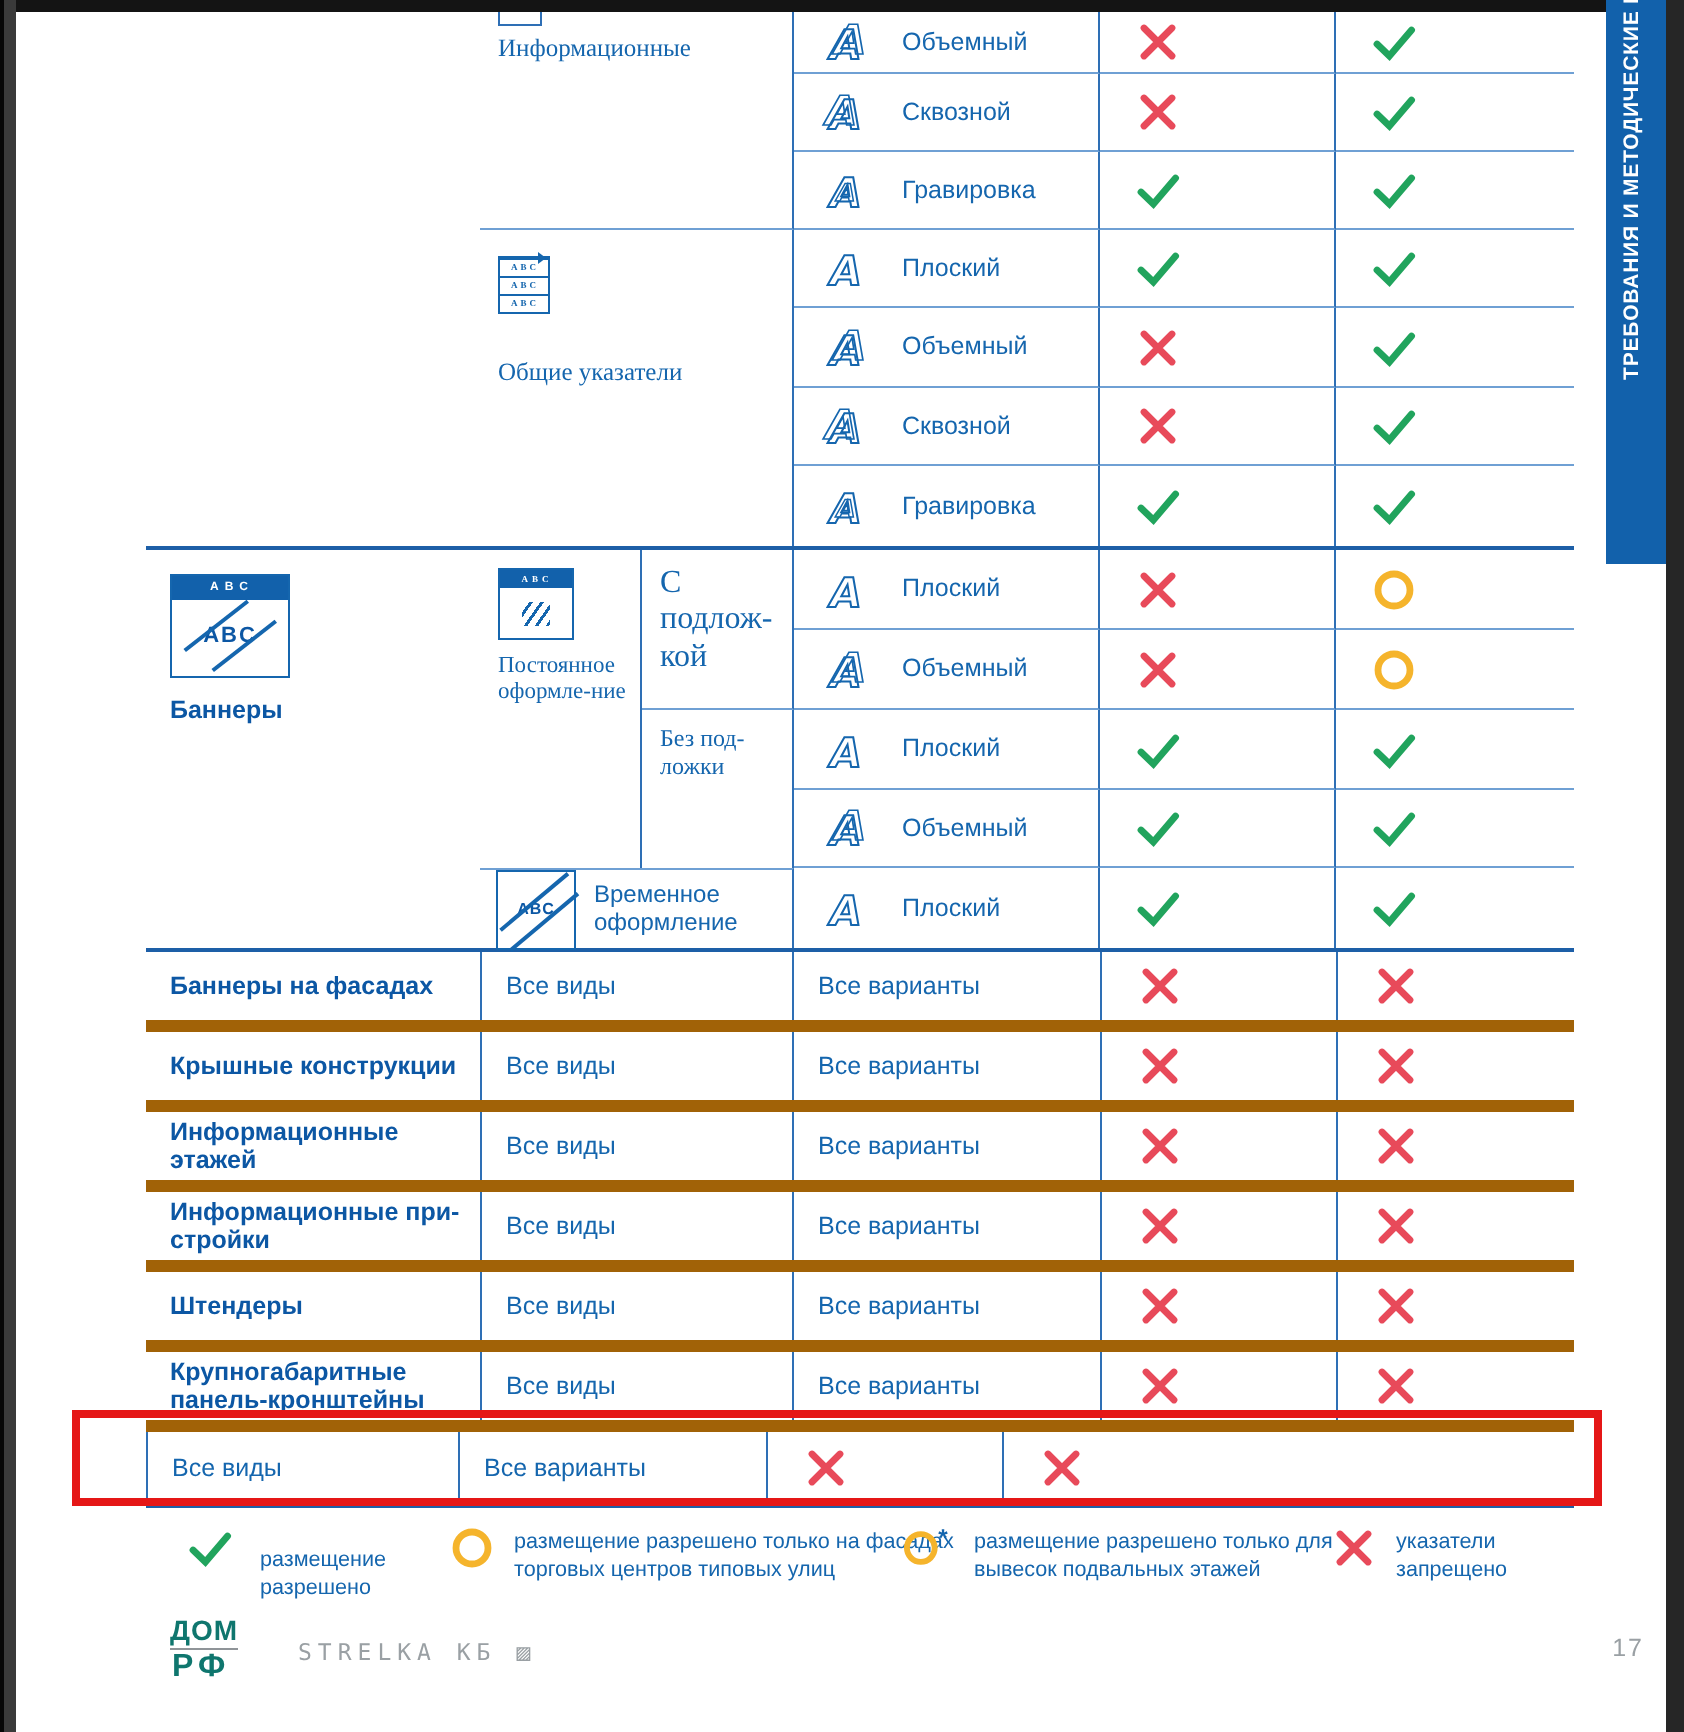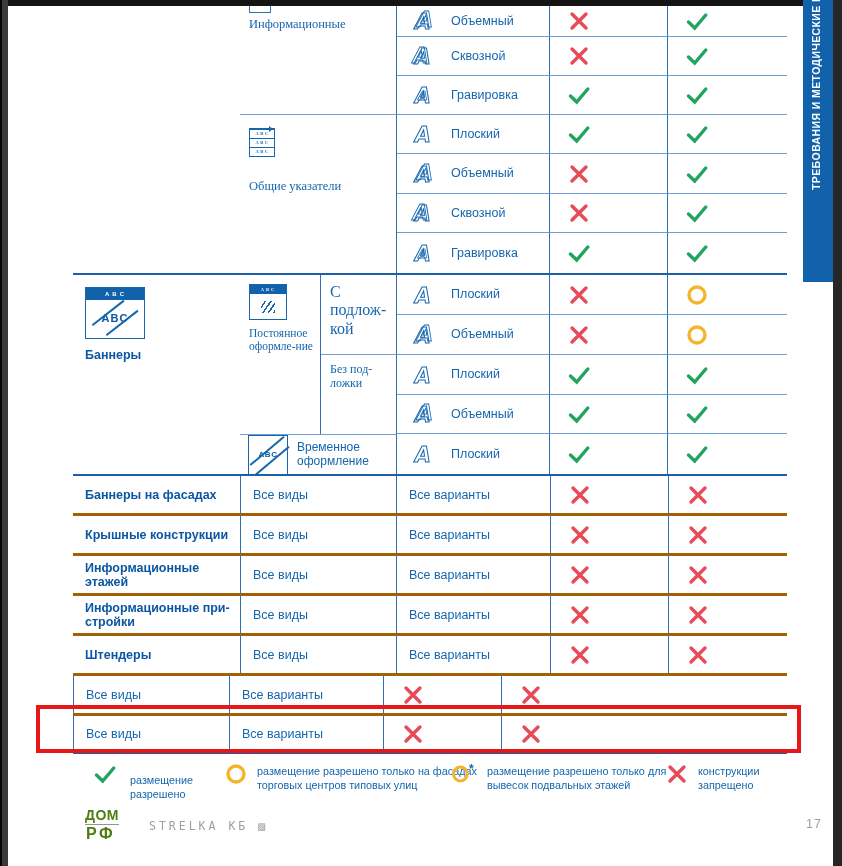--- a/index.html
+++ b/index.html
@@ -29,21 +29,21 @@
   .subcell{padding:8px 4px 0 9px;font-family:Liberation Serif, serif;}
   .typecell{display:flex;align-items:center;gap:15px;padding-left:13px;}
   .statcell{display:flex;align-items:center;padding-left:17px;}
   .type-icon{width:26px;height:26px;flex:0 0 26px;display:inline-block;}
   .type-icon svg{width:26px;height:26px;}
   .mark{width:26px;height:24px;display:inline-flex;align-items:center;}
   .mark svg{width:24px;height:24px;}
   .mark svg.wide{width:30px;}
 
   
-  .secC .crow{display:flex;height:40px;border-bottom:3px solid #a16207;align-items:stretch;}
+  .secC .crow{display:flex;height:40px;border-bottom:6px solid #a16207;align-items:stretch;}
   .secC .crow:last-child{border-bottom:2px solid #1d5fa7;height:38px;}
   .cc{display:flex;align-items:center;font-size:12.5px;}
   .cc1{width:167px;padding-left:12px;font-weight:bold;color:#0c57a4;}
   .cc2{width:156px;border-left:1px solid #2e6fb5;padding-left:12px;}
   .cc3{width:154px;border-left:1px solid #2e6fb5;padding-left:12px;}
   .cc4{width:118px;border-left:1px solid #2e6fb5;padding-left:17px;}
   .cc5{width:119px;border-left:1px solid #2e6fb5;padding-left:17px;}
 
   
   .plate-abc{width:48px;height:23px;background:#1261ab;color:#fff;display:flex;align-items:center;
@@ -78,21 +78,21 @@
   
   .highlight{position:absolute;left:36px;top:705px;width:765px;height:48px;border:4px solid #e51717;z-index:5;}
 
   
   .legend{position:absolute;left:73px;top:758px;width:714px;height:48px;font-size:10.8px;color:#1566ae;}
   .legend .mark{position:absolute;}
   .legend .ltext{position:absolute;line-height:1.3;}
 
   
   .footer{position:absolute;left:85px;top:806px;width:737px;height:46px;color:#8f9498;}
-  .domrf{position:absolute;left:0;top:2px;font-weight:bold;line-height:1;color:#4d7c0f;}
+  .domrf{position:absolute;left:0;top:2px;font-weight:bold;line-height:1;color:#0f766e;}
   .domrf .l1{display:block;font-size:14px;letter-spacing:0.5px;border-bottom:1.5px solid #8f9498;padding-bottom:1.5px;}
   .domrf .l2{display:block;font-size:16px;letter-spacing:2.5px;margin-top:1.5px;padding-left:1px;}
   .strelka{position:absolute;left:64px;top:13px;font-family:"DejaVu Sans Mono","Liberation Mono",monospace;
     font-size:11.5px;letter-spacing:3px;color:#9aa0a4;}
   .strelka .sq{letter-spacing:0;}
   .pagenum{position:absolute;right:0;top:11px;font-size:12.5px;letter-spacing:1px;color:#9aa0a4;}
 </style>
 </head>
 <body>
 
@@ -503,20 +503,21 @@
           </div>
         <div class="cc cc5">
             <span class="mark">
               <svg viewBox="0 0 24 24">
                 <path d="M5 5l14 14M19 5L5 19" fill="none" stroke="#E84A5A" stroke-width="3.4" stroke-linecap="round"></path>
               </svg>
             </span>
           </div>
       </div>
       <div class="crow">
+        <div class="cc cc1">Крупногабаритные панель-кронштейны</div>
         <div class="cc cc2">Все виды</div>
         <div class="cc cc3">Все варианты</div>
         <div class="cc cc4">
             <span class="mark">
               <svg viewBox="0 0 24 24">
                 <path d="M5 5l14 14M19 5L5 19" fill="none" stroke="#E84A5A" stroke-width="3.4" stroke-linecap="round"></path>
               </svg>
             </span>
           </div>
         <div class="cc cc5">
@@ -568,21 +569,21 @@
           <circle cx="12" cy="12" r="8" fill="none" stroke="#F5B42C" stroke-width="3.4"></circle>
           <text x="22" y="11" font-size="14" font-weight="bold" fill="#1566AE">*</text>
         </svg>
       </span>
     <div class="ltext" style="left:414px;top:6px;width:200px">размещение разрешено только для вывесок подвальных этажей</div>
     <span class="mark" style="left:592px;top:4px">
         <svg viewBox="0 0 24 24">
           <path d="M5 5l14 14M19 5L5 19" fill="none" stroke="#E84A5A" stroke-width="3.4" stroke-linecap="round"></path>
         </svg>
       </span>
-    <div class="ltext" style="left:625px;top:6px;width:92px">конструкции запрещено</div>
+    <div class="ltext" style="left:625px;top:6px;width:92px">указатели запрещено</div>
   </div>
 
   <div class="footer">
     <div class="domrf">
       <span class="l1">ДОМ</span>
       <span class="l2">РФ</span>
     </div>
     <div class="strelka"><span>STRELKA КБ</span> <span class="sq">▨</span></div>
     <div class="pagenum">17</div>
   </div>

